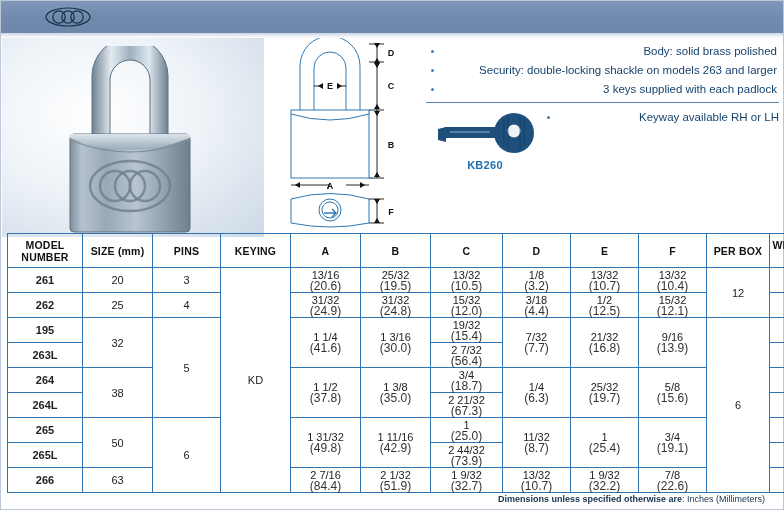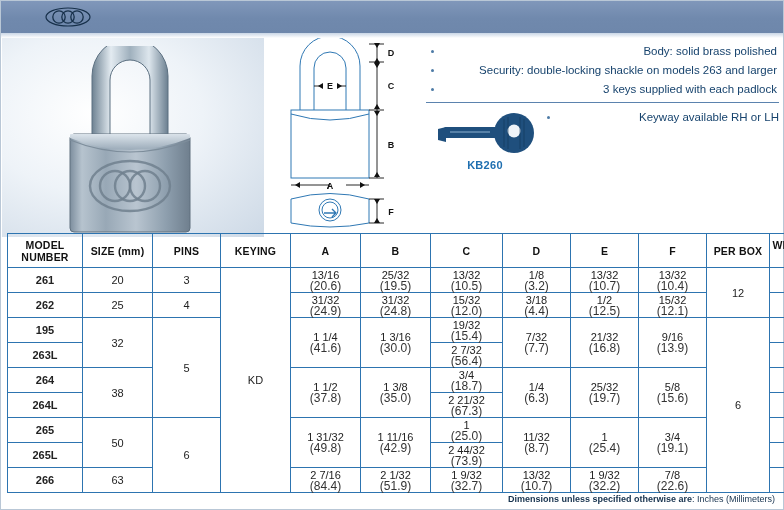--- a/index.html
+++ b/index.html
@@ -74,21 +74,21 @@
   }
   th.model-h{color:#1f6fb0;text-align:left;padding-left:7px;}
   td.model{
     color:#1f6fb0;font-weight:bold;font-size:11.5px;text-align:left;padding-left:7px;
     height:24px;
   }
   td.val{height:24px;}
   .frac{display:block;font-size:11px;color:#222;line-height:11px;}
   .mm{display:block;font-size:12px;color:#333;line-height:10px;}
   .footnote{
-    margin:1px 10px 0 0;text-align:right;font-size:9px;color:#16324e;
+    margin:1px 20px 0 0;text-align:right;font-size:9px;color:#16324e;
   }
   .footnote b{font-weight:bold;}
 </style>
 </head>
 <body>
 
 <div class="page">
 
   <div class="header">
     <div class="header-logo">

